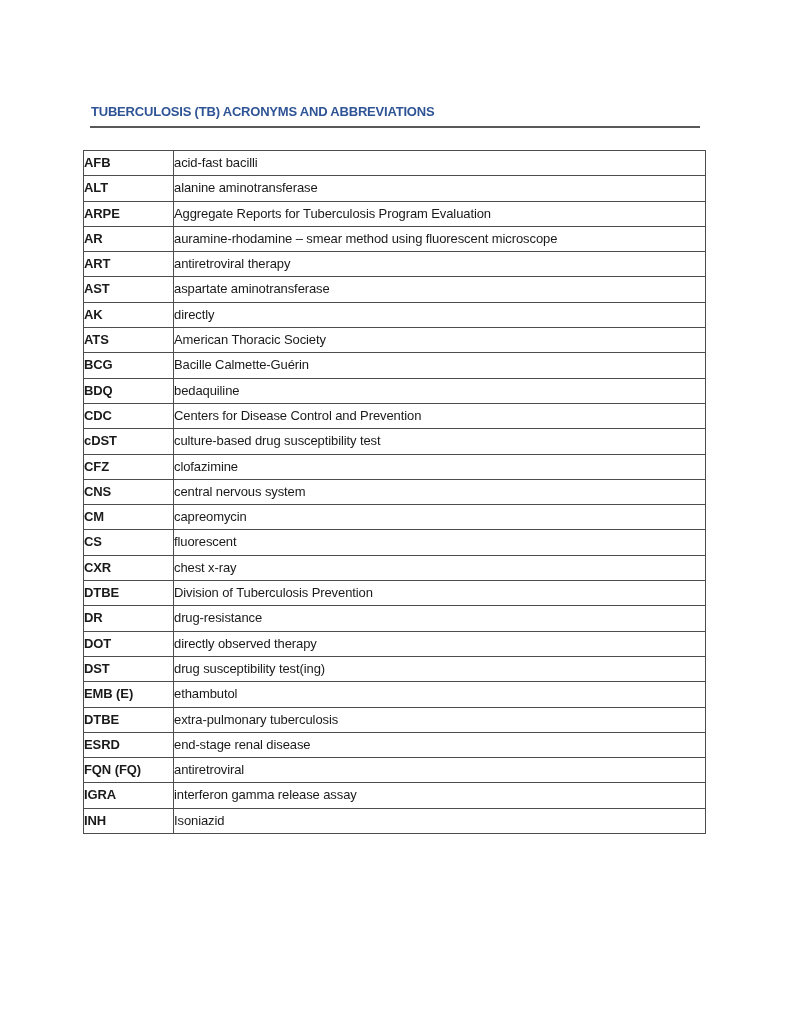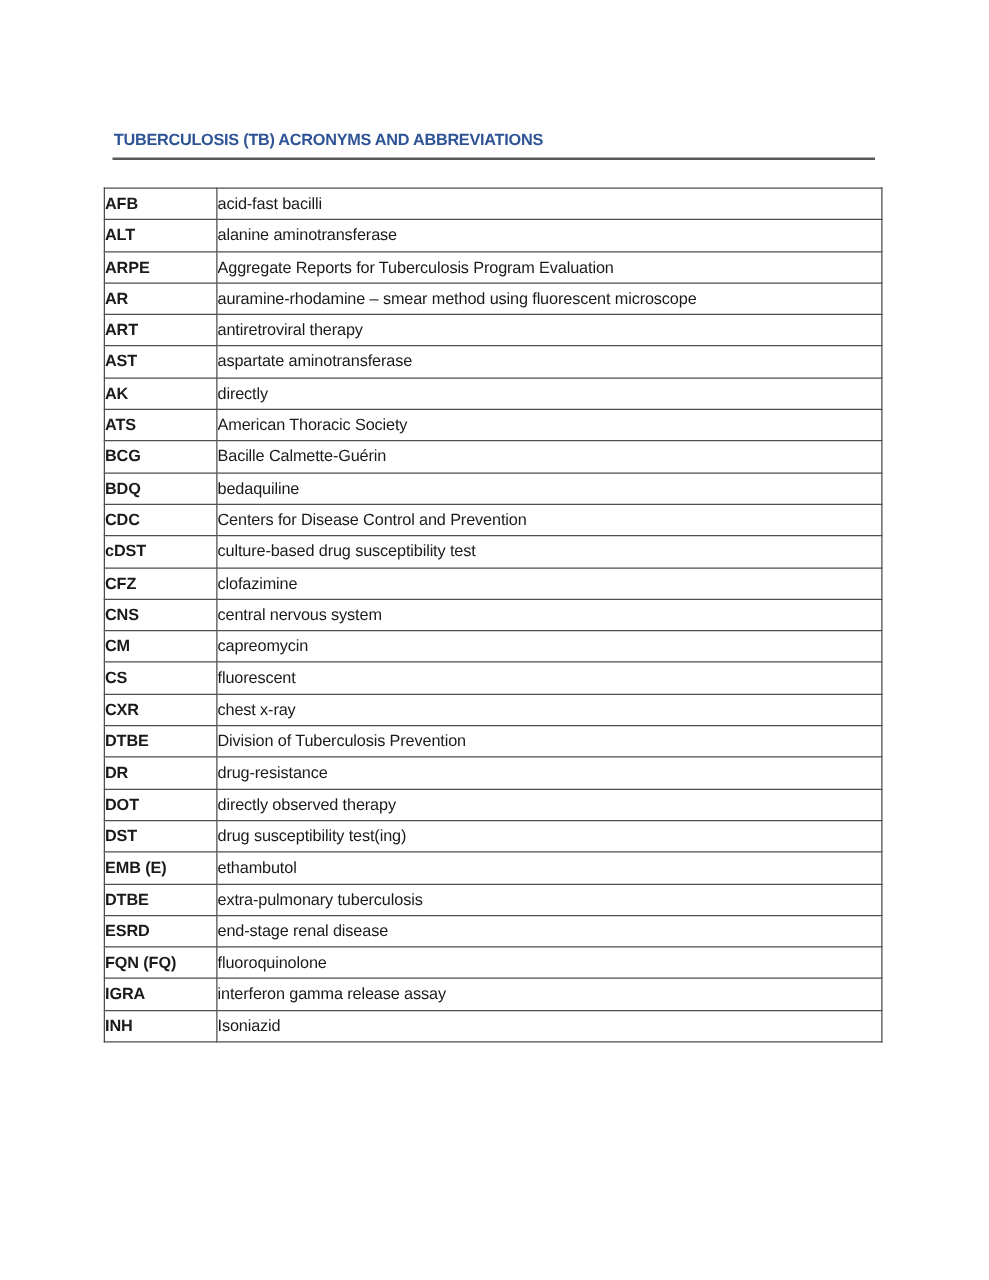--- a/index.html
+++ b/index.html
@@ -161,21 +161,21 @@
         <tr>
           <td class="acronym">DTBE</td>
           <td class="definition">extra-pulmonary tuberculosis</td>
         </tr>
         <tr>
           <td class="acronym">ESRD</td>
           <td class="definition">end-stage renal disease</td>
         </tr>
         <tr>
           <td class="acronym">FQN (FQ)</td>
-          <td class="definition">fluoroquinolone</td>
+          <td class="definition">antiretroviral</td>
         </tr>
         <tr>
           <td class="acronym">IGRA</td>
           <td class="definition">interferon gamma release assay</td>
         </tr>
         <tr>
           <td class="acronym">INH</td>
           <td class="definition">Isoniazid</td>
         </tr>
       </tbody>

